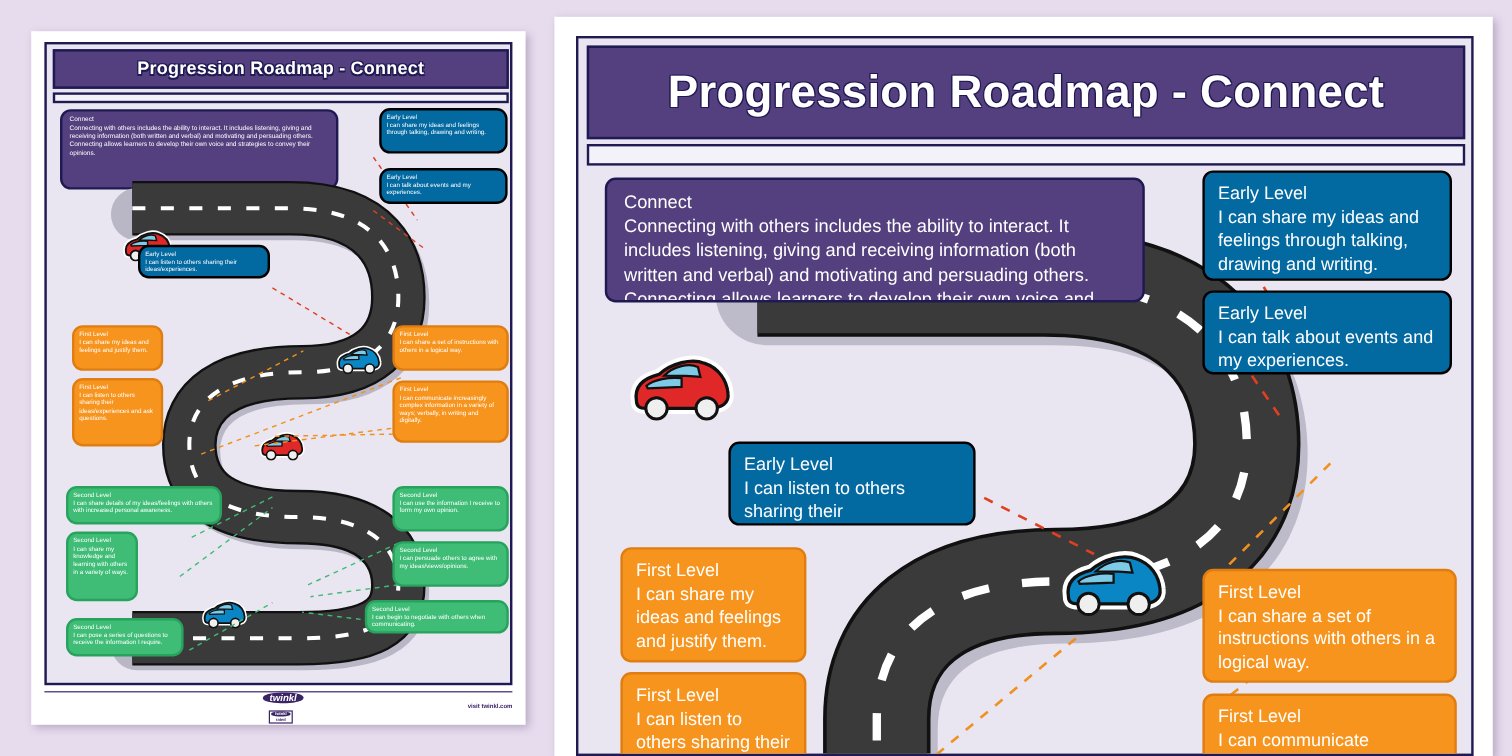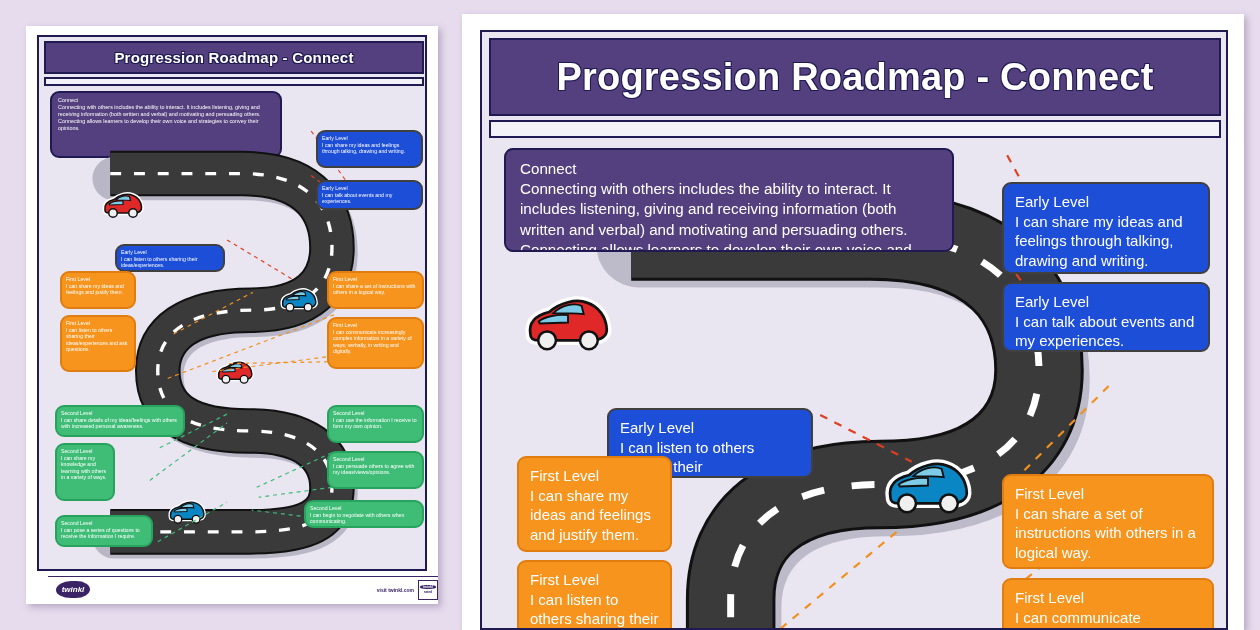--- a/index.html
+++ b/index.html
@@ -31,21 +31,21 @@
     text-shadow: 1px 1px 0 #201a52, -1px 1px 0 #201a52, 1px -1px 0 #201a52, -1px -1px 0 #201a52;
     letter-spacing: .2px;
   }
   .hdr-strip { background: #f3f2f8; border: 2px solid #201a52; }
 
   
   .box { position: absolute; border-radius: 9px; color: #fff; overflow: hidden; }
   .box .ttl { font-weight: normal; display: block; }
   .box .bdy { display: block; }
   .box.intro  { background: #54407e; border: 2px solid #201a52; }
-  .box.early  { background: #1d4ed8; border: 2px solid #404040; margin-top: 40px; }
+  .box.early  { background: #0369a1; border: 2px solid #000000; }
   .box.first  { background: #f7941e; border: 2px solid #e07d10; }
   .box.second { background: #3fbd77; border: 2px solid #27a35e; }
 
   
   .roadwrap { position: absolute; inset: 0; pointer-events: none; }
   .dash { stroke: #ffffff; stroke-linecap: butt; }
 
   
   .car { position: absolute; }
 
@@ -206,21 +206,21 @@
       <div class="box second" style="left:288px; top:414px; width:97px; height:38px; padding:3px 4px; font-size:5.2px; line-height:1.26;">
         <span class="ttl">Second Level</span>
         <span class="bdy">I can persuade others to agree with my ideas/views/opinions.</span>
       </div>
       <div class="box second" style="left:265px; top:463px; width:120px; height:28px; padding:3px 4px; font-size:5.2px; line-height:1.26;">
         <span class="ttl">Second Level</span>
         <span class="bdy">I can begin to negotiate with others when communicating.</span>
       </div>
     </div>
 
-    <div class="footer" style="left:22px; top:550px; width:390px; height:26px; border-top:1px solid #3b2466;">
+    <div class="footer" style="left:11px; top:550px; width:390px; height:26px; border-top:1px solid #3b2466;flex-direction:column;">
       <div class="twinkl-logo" style="width:34px; height:17px; font-size:8px; margin-left:8px;">
         <span>twinkl</span>
       </div>
       <span class="visit-txt" style="font-size:5px; margin-left:auto;">visit twinkl.com</span>
       <div class="badge" style="width:20px; height:20px; margin-left:4px; font-size:3.4px; gap:1px;">
         <span class="b1">twinkl</span>
         <span>rated</span>
       </div>
     </div>
   </div>

